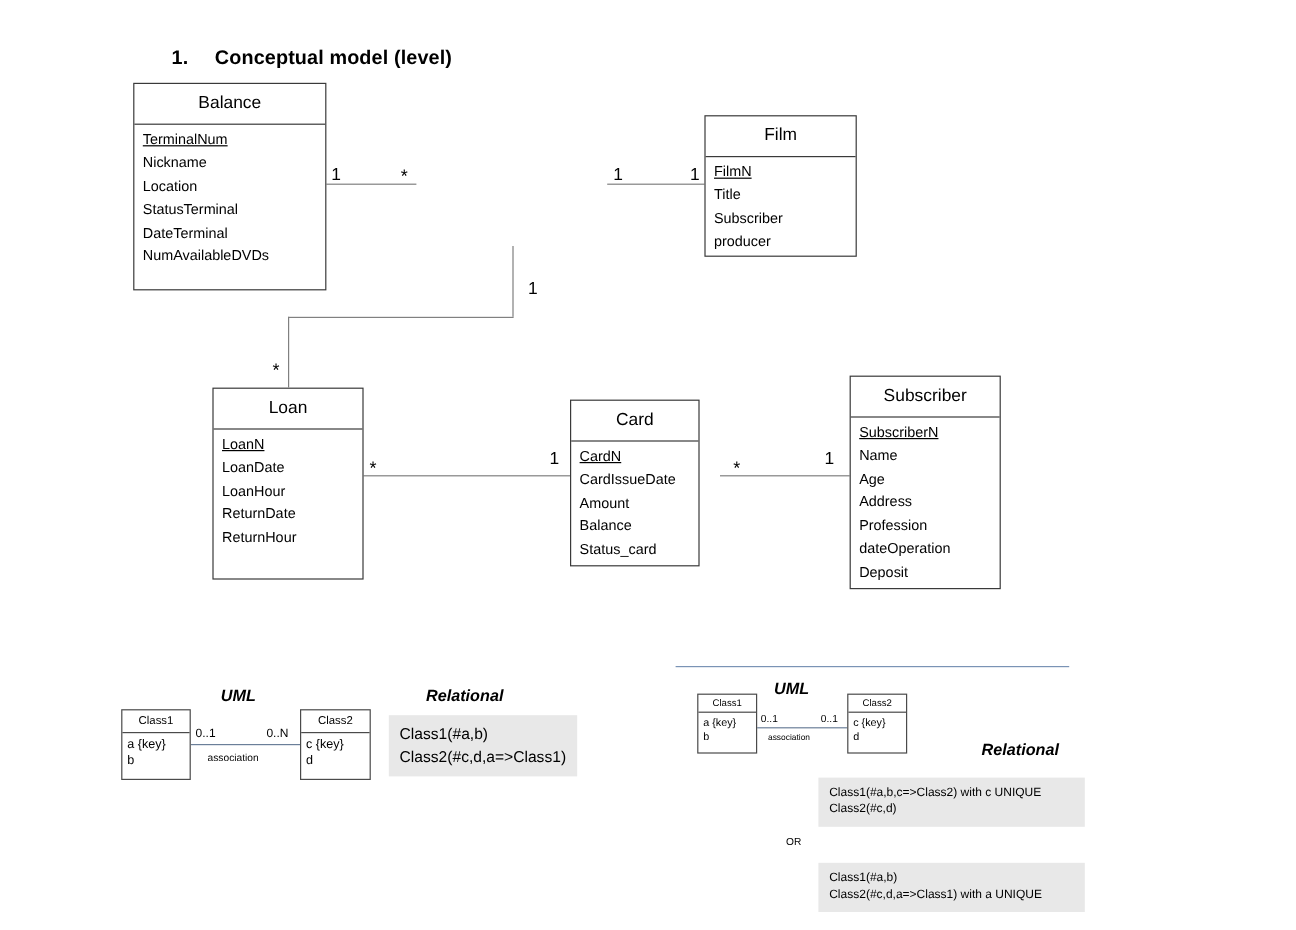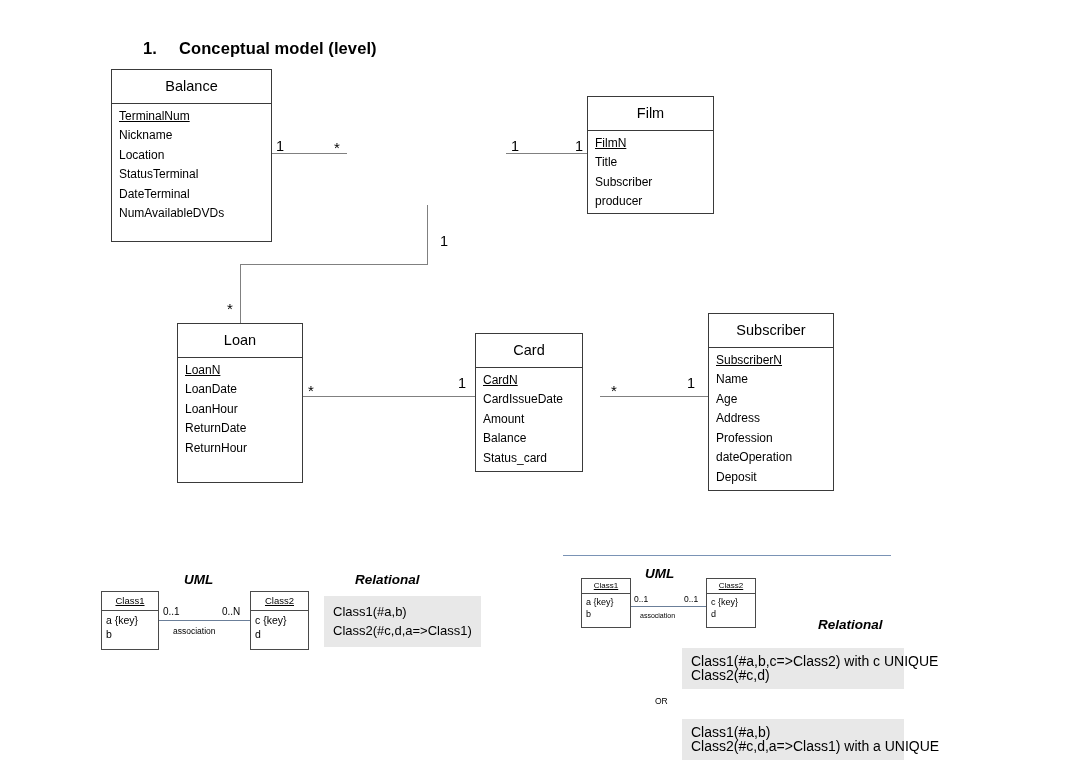--- a/index.html
+++ b/index.html
@@ -102,21 +102,20 @@
     border: 1.3px solid #4a4a4a;
     background: #ffffff;
   }
   .mini-class .mc-name {
     box-sizing: border-box;
     border-bottom: 1.3px solid #4a4a4a;
     text-align: center;
     font-size: 9.5px;
     line-height: 1;
     padding: 4px 0 4px 0;
-    text-decoration: underline;
   }
   .mini-class .mc-attrs { padding: 2px 0 2px 4px; }
   .mini-class .mc-attr {
     font-size: 10.5px;
     line-height: 14px;
     white-space: nowrap;
   }
   .mini-class.small .mc-name { font-size: 8px; padding: 3px 0; }
   .mini-class.small .mc-attr { font-size: 9px; line-height: 12px; }
 
@@ -145,21 +144,21 @@
     box-sizing: border-box;
     background: #e8e8e8;
     padding: 6px 9px 7px 9px;
   }
   .rel-box .rel-line {
     font-size: 13px;
     line-height: 19px;
     white-space: nowrap;
   }
   .rel-box.small .rel-line {
-    font-size: 14px;
+    font-size: 10px;
     line-height: 14px;
   }
   .or-label {
     position: absolute;
     font-size: 8.5px;
     line-height: 1;
     white-space: nowrap;
   }
 </style>
 </head>

